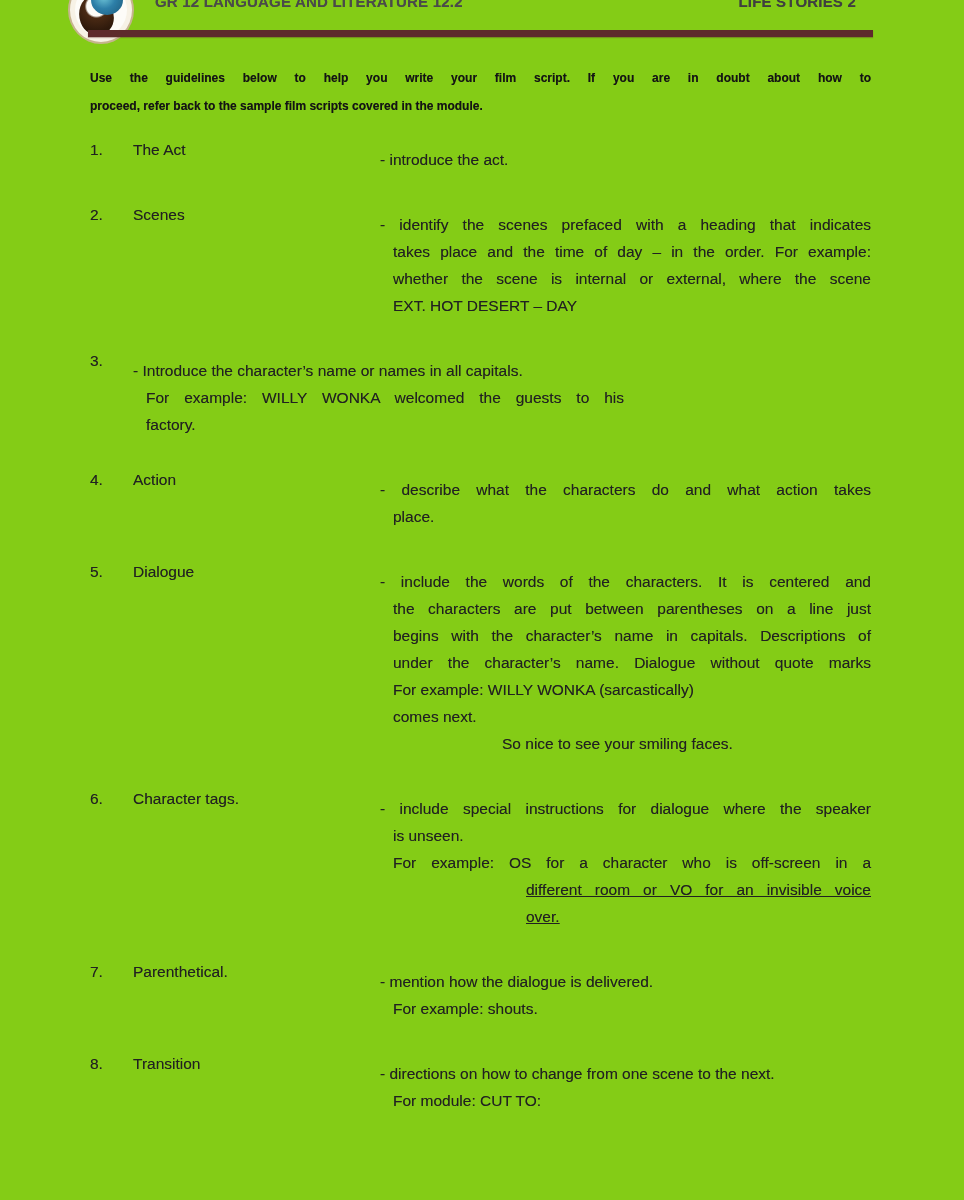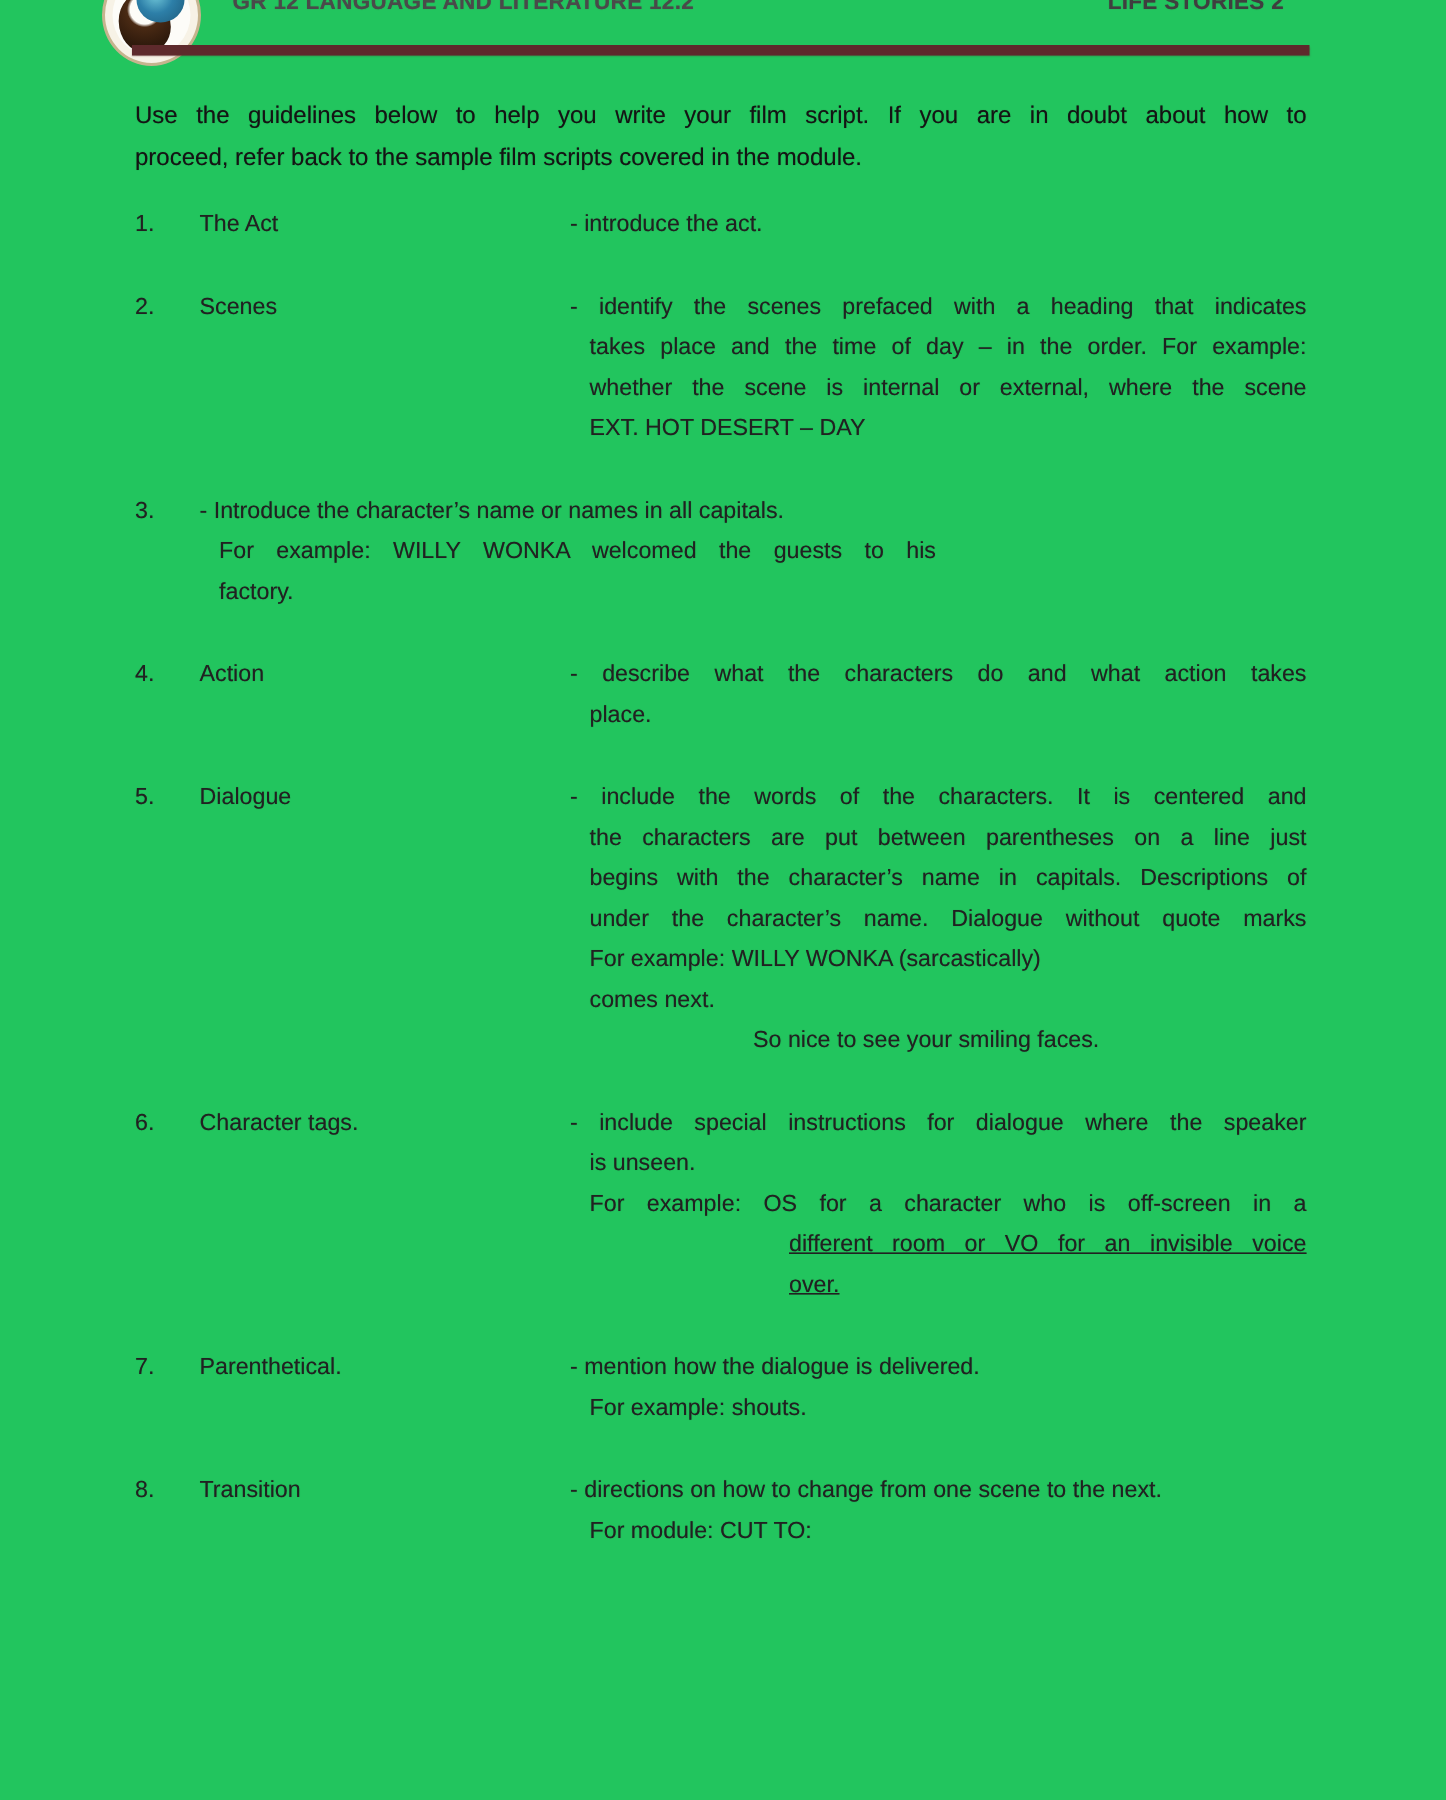--- a/index.html
+++ b/index.html
@@ -5,21 +5,21 @@
   * { margin: 0; padding: 0; box-sizing: border-box; }
   html, body { width: 964px; height: 1200px; }
   body {
     background: #ffffff;
     font-family: "Liberation Sans", sans-serif;
     color: #1f1f1f;
     overflow: hidden;
   }
   .page {
     width: 964px; height: 1200px;
-    background: #22c55e;
+    background: #84cc16;
     position: relative;
   }
   
   .header {
     position: relative;
     height: 46px;
     overflow: hidden;
   }
   .seal {
     position: absolute;
@@ -74,22 +74,22 @@
   .header-rule {
     position: absolute;
     left: 88px; top: 30px;
     width: 785px; height: 7px;
     background: #5e2a2c;
     box-shadow: 0 1px 1px rgba(94,42,44,0.35);
   }
   
   .intro {
     margin: 18px 93px 0 90px;
-    font-size: 16px;
-    font-weight: 400;
+    font-size: 12px;
+    font-weight: 700;
     line-height: 28px;
     color: #141414;
     text-shadow: 0 0 0.5px rgba(20,20,20,0.5);
   }
   .intro .line.just {
     text-align: justify;
     text-align-last: justify;
   }
   
   .guidelines {
@@ -98,21 +98,21 @@
   .g-item {
     display: grid;
     grid-template-columns: 43px 247px 1fr;
     margin-bottom: 28px;
     font-size: 15.5px;
     line-height: 27px;
     color: #212121;
     text-shadow: 0 0 0.5px rgba(35,35,35,0.45);
   }
   .g-num, .g-term { font-weight: 400; }
-  .g-desc { width: 491px; }
+  .g-desc { width: 491px; margin-top: 10px; }
   .g-desc .line { min-height: 27px; }
   .g-desc .line.ind0 { padding-left: 0; }
   .g-desc .line.ind1 { padding-left: 13px; }
   .g-desc .line.ind2 { padding-left: 122px; }
   .g-desc .line.ind3 { padding-left: 146px; text-decoration: underline; }
   .g-desc .line.just {
     text-align: justify;
     text-align-last: justify;
   }
 </style>

